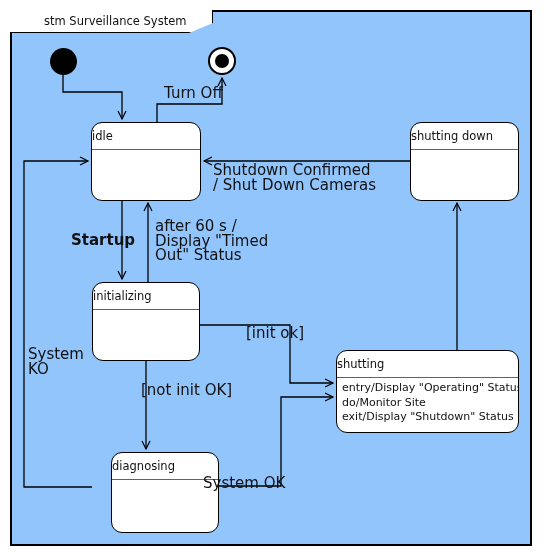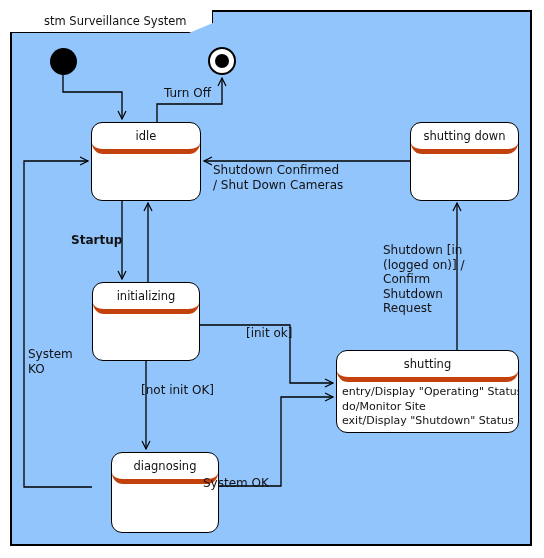--- a/index.html
+++ b/index.html
@@ -50,26 +50,25 @@
     position: absolute;
     background: #ffffff;
     border: 1px solid #000000;
     border-radius: 11px;
     box-sizing: border-box;
     overflow: hidden;
   }
   .state-name {
     height: 26px;
     line-height: 26px;
-    text-align: center;
+    text-align: left;
     font-size: 11.5px;
     color: #111111;
-    border-bottom: 5px solid #c2410c;
+    border-bottom: 1px solid #c2410c;
     white-space: nowrap;
-    border-radius: 11px;
   }
   .state-body {
     padding: 3px 5px 0 5px;
     font-size: 11px;
     color: #111111;
     line-height: 14.5px;
   }
   .state-body .act { white-space: nowrap; }
 
   
@@ -95,21 +94,21 @@
     top: 5px;
     width: 14px;
     height: 14px;
     border-radius: 50%;
     background: #000000;
   }
 
   
   .tlabel {
     position: absolute;
-    font-size: 12px;
+    font-size: 15px;
     color: #111111;
     line-height: 14.5px;
     white-space: pre;
   }
 
   svg.edges {
     position: absolute;
     left: 0;
     top: 0;
     width: 544px;
@@ -193,29 +192,27 @@
     </div>
   </div>
 
   <div class="tlabel" style="left:164px; top:86px;">Turn Off</div>
 
   <div class="tlabel" style="left:213px; top:163px;">Shutdown Confirmed
 / Shut Down Cameras</div>
 
   <div class="tlabel" style="left:71px; top:233px;font-weight:bold;">Startup</div>
 
+  <div class="tlabel" style="left:155px; top:219px;">after 60 s /
+Display "Timed
+Out" Status</div>
 
   <div class="tlabel" style="left:246px; top:326px;">[init ok]</div>
 
   <div class="tlabel" style="left:141px; top:383px;">[not init OK]</div>
 
   <div class="tlabel" style="left:203px; top:476px;">System OK</div>
 
   <div class="tlabel" style="left:28px; top:347px;">System
 KO</div>
 
-  <div class="tlabel" style="left:383px; top:243px;">Shutdown [in
-(logged on)] /
-Confirm
-Shutdown
-Request</div>
 
 </div>
 
 </body></html>

